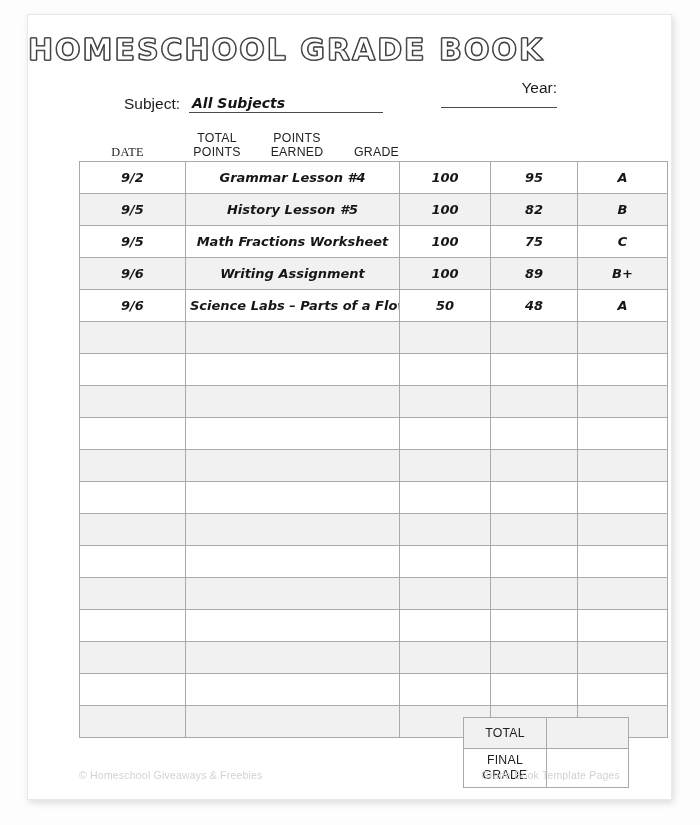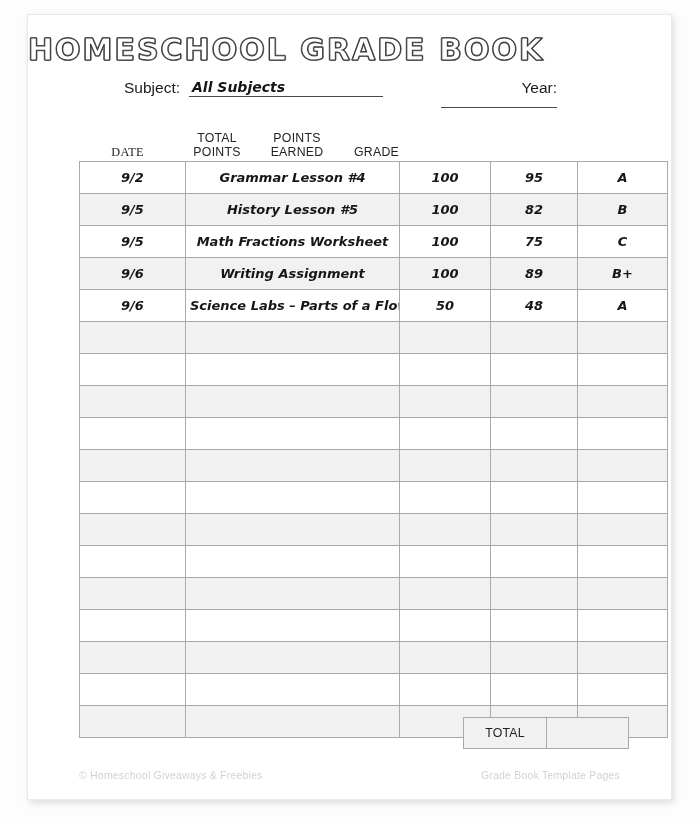--- a/index.html
+++ b/index.html
@@ -78,21 +78,21 @@
     border-bottom: 1.3px solid #4a4a4a;
     font-family: "DejaVu Sans", sans-serif;
     font-style: italic;
     font-weight: 700;
     font-size: 14px;
     color: #141414;
     padding: 0 3px 1px 3px;
     text-align: left;
     white-space: nowrap;
   }
-  .meta-group.subject .meta-value { width: 188px; }
+  .meta-group.subject .meta-value { width: 188px; margin-top: 16px; }
   .meta-group.year    .meta-value { width: 110px; }
 
   
   .colheads {
     position: absolute;
     left: 51px;
     top: 110px;
     width: 543px;
     height: 36px;
     display: flex;
@@ -350,20 +350,27 @@
           </tr>
         </tbody>
     </table>
 
     <table class="summary">
       <tbody>
         <tr class="r-total">
           <td class="lbl">TOTAL</td>
           <td class="val"></td>
         </tr>
+        <tr class="r-final">
+          <td class="lbl">
+            <div>FINAL</div>
+            <div>GRADE</div>
+          </td>
+          <td class="val"></td>
+        </tr>
       </tbody>
     </table>
 
     <div class="footer">
       <span class="f-left">© Homeschool Giveaways &amp; Freebies</span>
       <span class="f-right">Grade Book Template Pages</span>
     </div>
 
   </div>
 </div>

